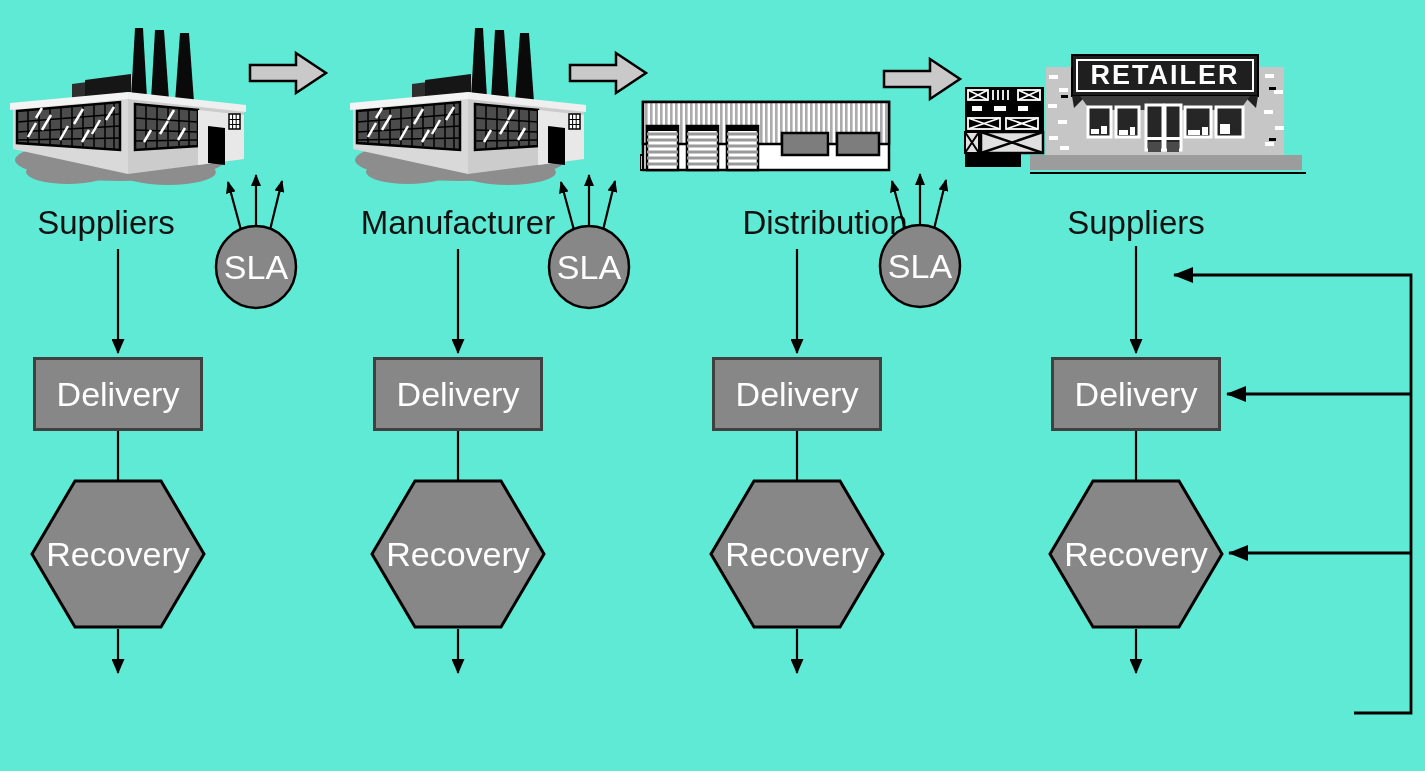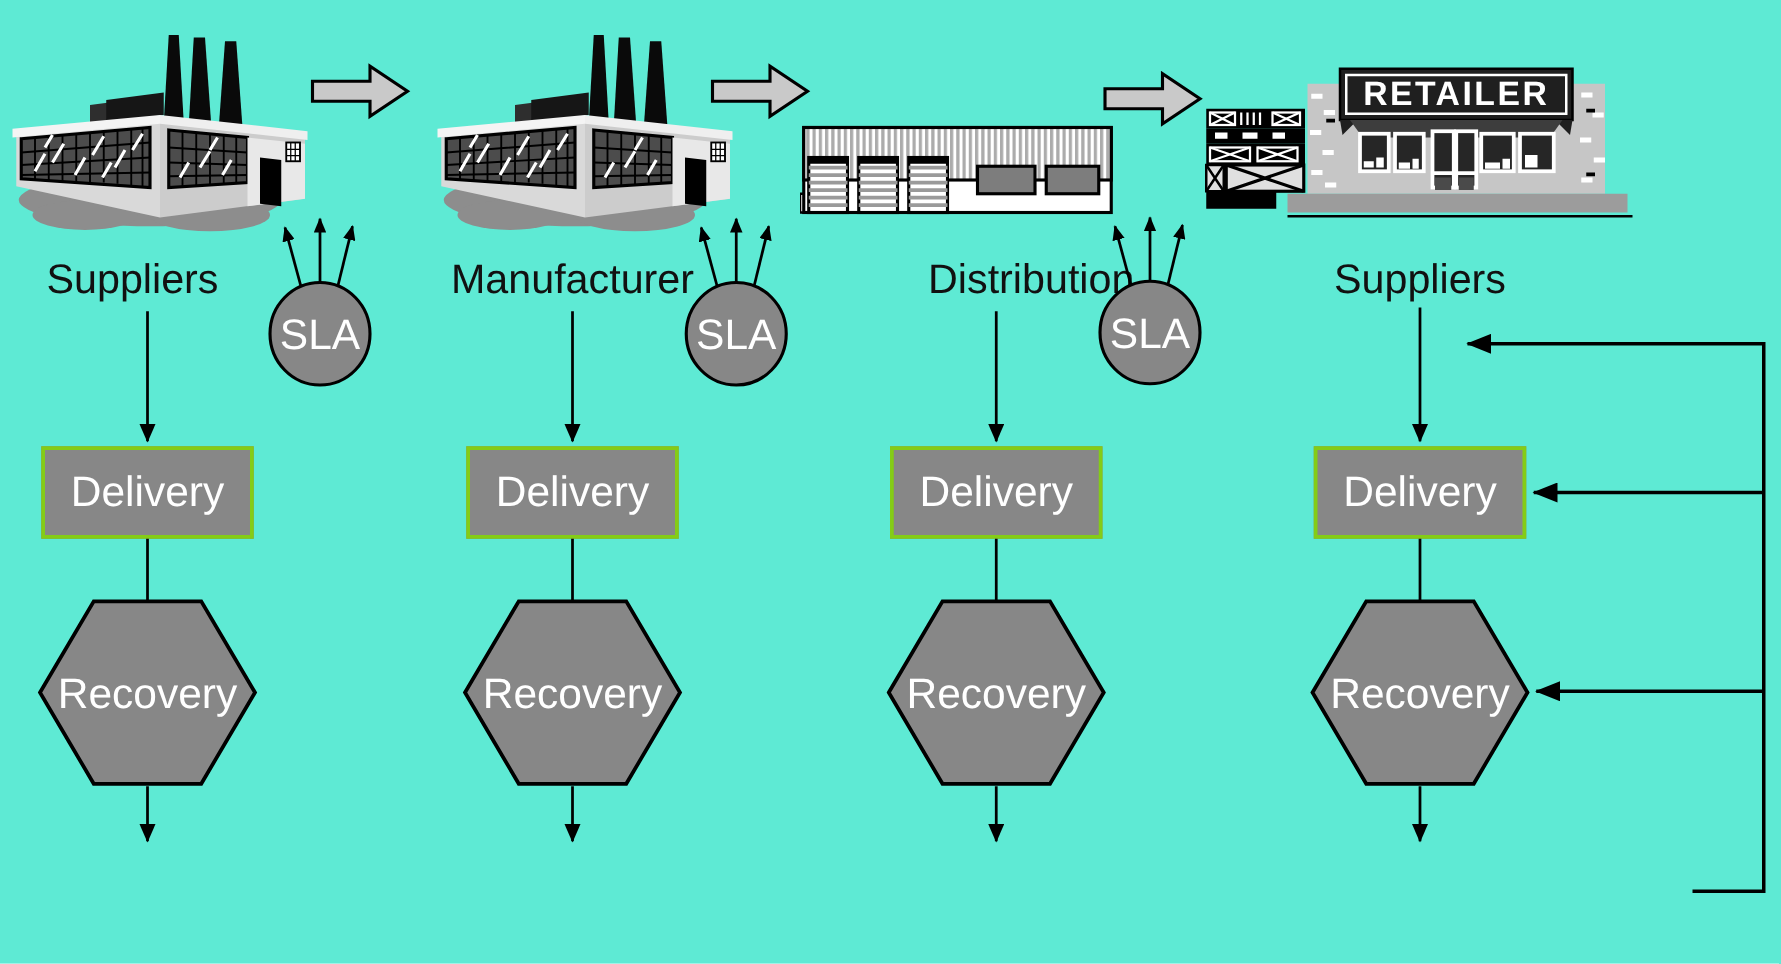--- a/index.html
+++ b/index.html
@@ -9,21 +9,21 @@
   }
   .canvas svg{display:block;}
   .overlay{position:absolute;left:0;top:0;z-index:6;pointer-events:none;}
   .building{position:absolute;z-index:2;}
   .stage-label{
     position:absolute;top:204px;transform:translateX(-50%);
     font-size:33px;color:#111;white-space:nowrap;z-index:3;
   }
   .delivery{
     position:absolute;top:357px;width:164px;height:68px;
-    background:#878787;border:3px solid #84cc16;color:#fff;
+    background:#878787;border:3px solid #404040;color:#fff;
     font-size:34px;text-align:center;line-height:68px;z-index:4;
   }
   .recovery-svg{position:absolute;top:479px;z-index:4;}
   .recovery-svg text,.overlay text{
     font-family:"Liberation Sans",sans-serif;fill:#fff;
   }
   .stewardship{
     position:absolute;left:35px;top:677px;width:1316px;height:68px;
     border:3px solid #000;z-index:3;
     background:linear-gradient(to right,#ffffff 0%,#8a8a8a 20%,#1a1a1a 51%,#1a1a1a 64%,#8a8a8a 80%,#ffffff 100%);

